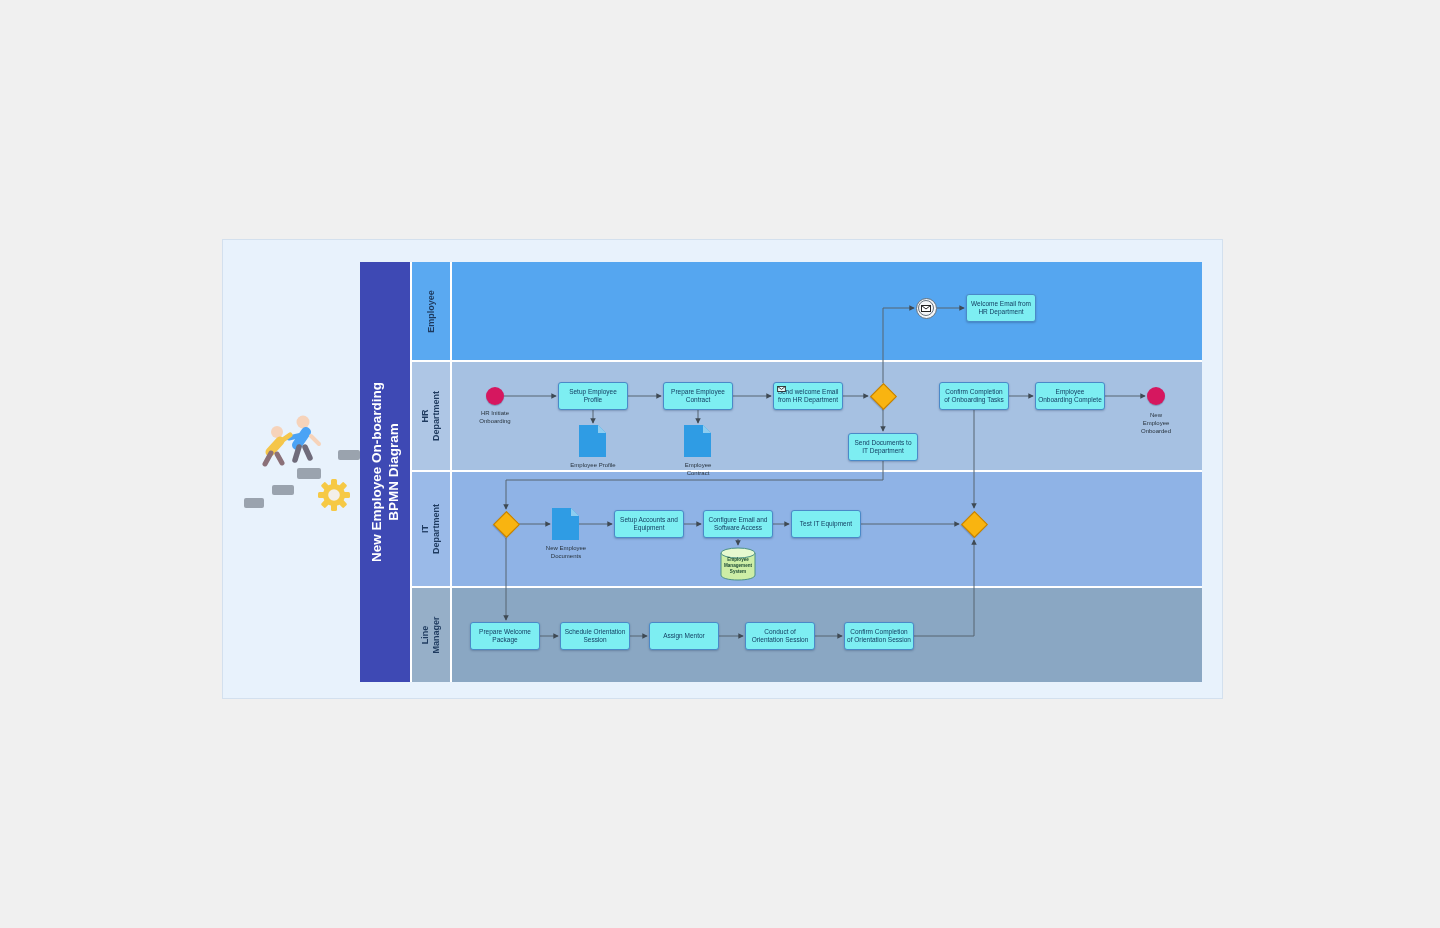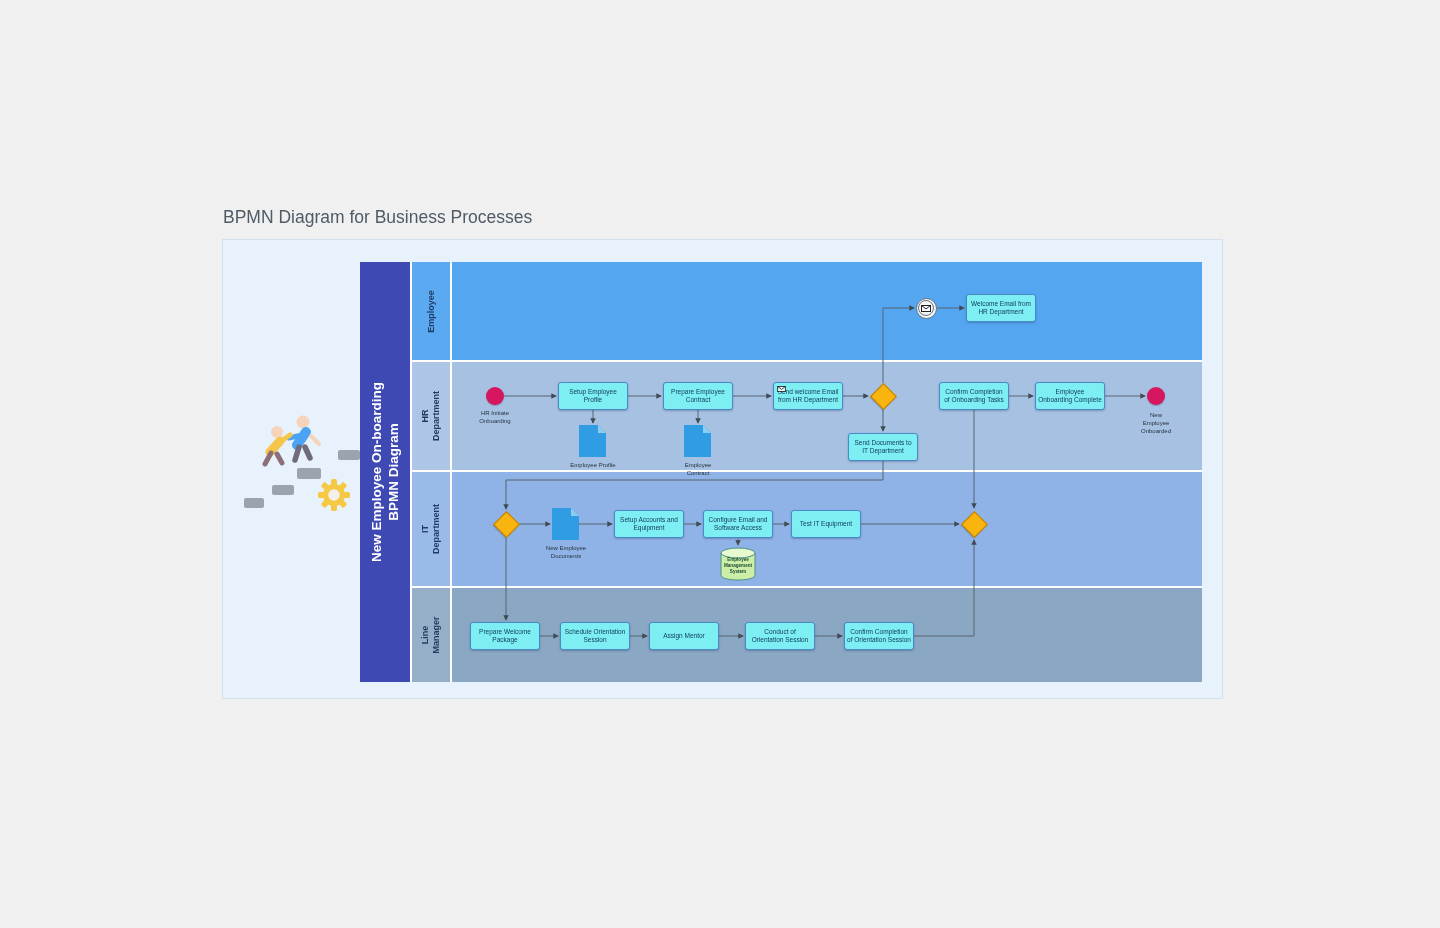--- a/index.html
+++ b/index.html
@@ -63,21 +63,20 @@
   .cyl { position:absolute; z-index:10; }
   .cyl-label { position:absolute; z-index:11; width:34px; font-size:4.6px; line-height:1.3;
                color:#1c4b36; text-align:center; font-weight:bold; }
   .illustration { position:absolute; z-index:2; }
 </style>
 </head>
 <body>
 
 <div class="stage">
 
-  <div class="page-title">BPMN Diagram for Business Processes</div>
 
   <div class="card">
 
     <svg class="illustration" style="left:16px; top:158px;" width="128" height="124" viewBox="0 0 128 124">
 
       <rect x="99" y="52" width="22" height="10" rx="2" fill="#9aa3ae"></rect>
       <rect x="58" y="70" width="24" height="11" rx="2" fill="#9aa3ae"></rect>
       <rect x="33" y="87" width="22" height="10" rx="2" fill="#9aa3ae"></rect>
       <rect x="5" y="100" width="20" height="10" rx="2" fill="#9aa3ae"></rect>
 

